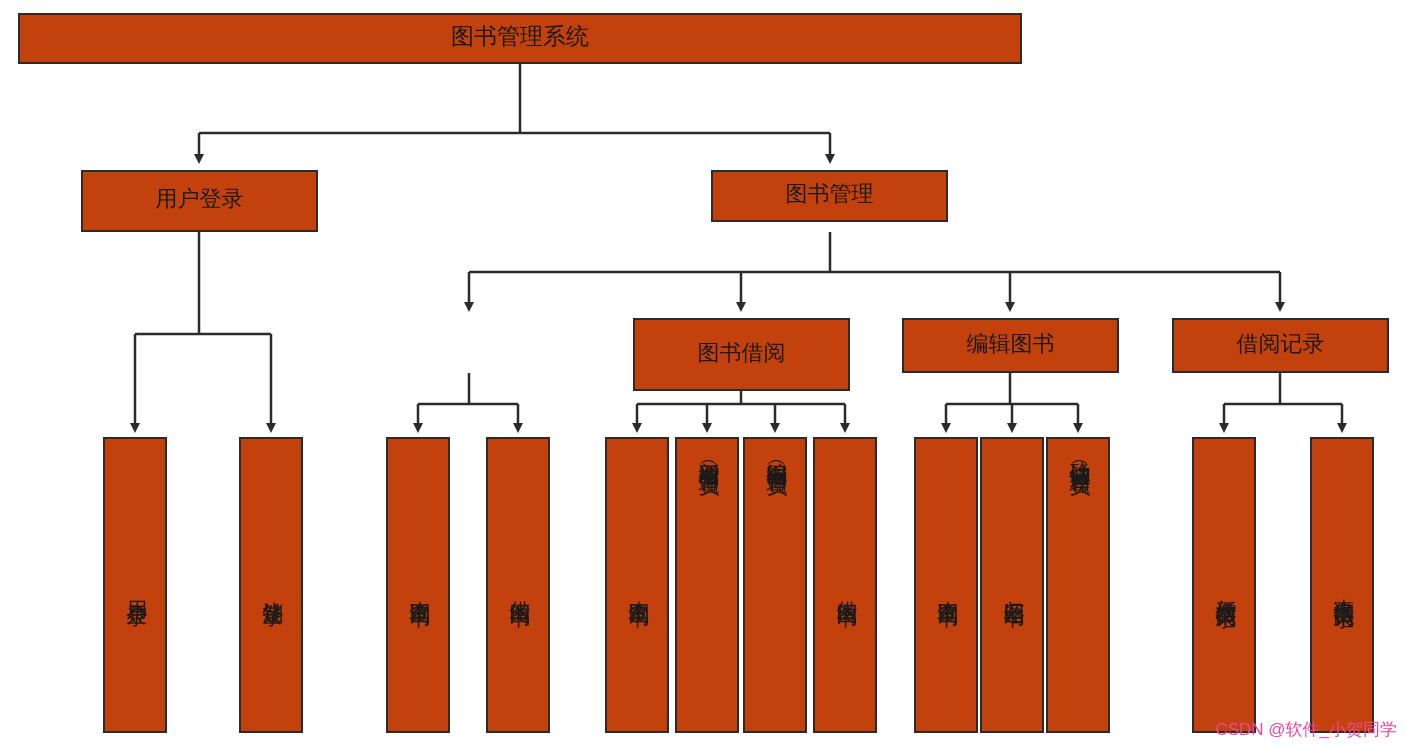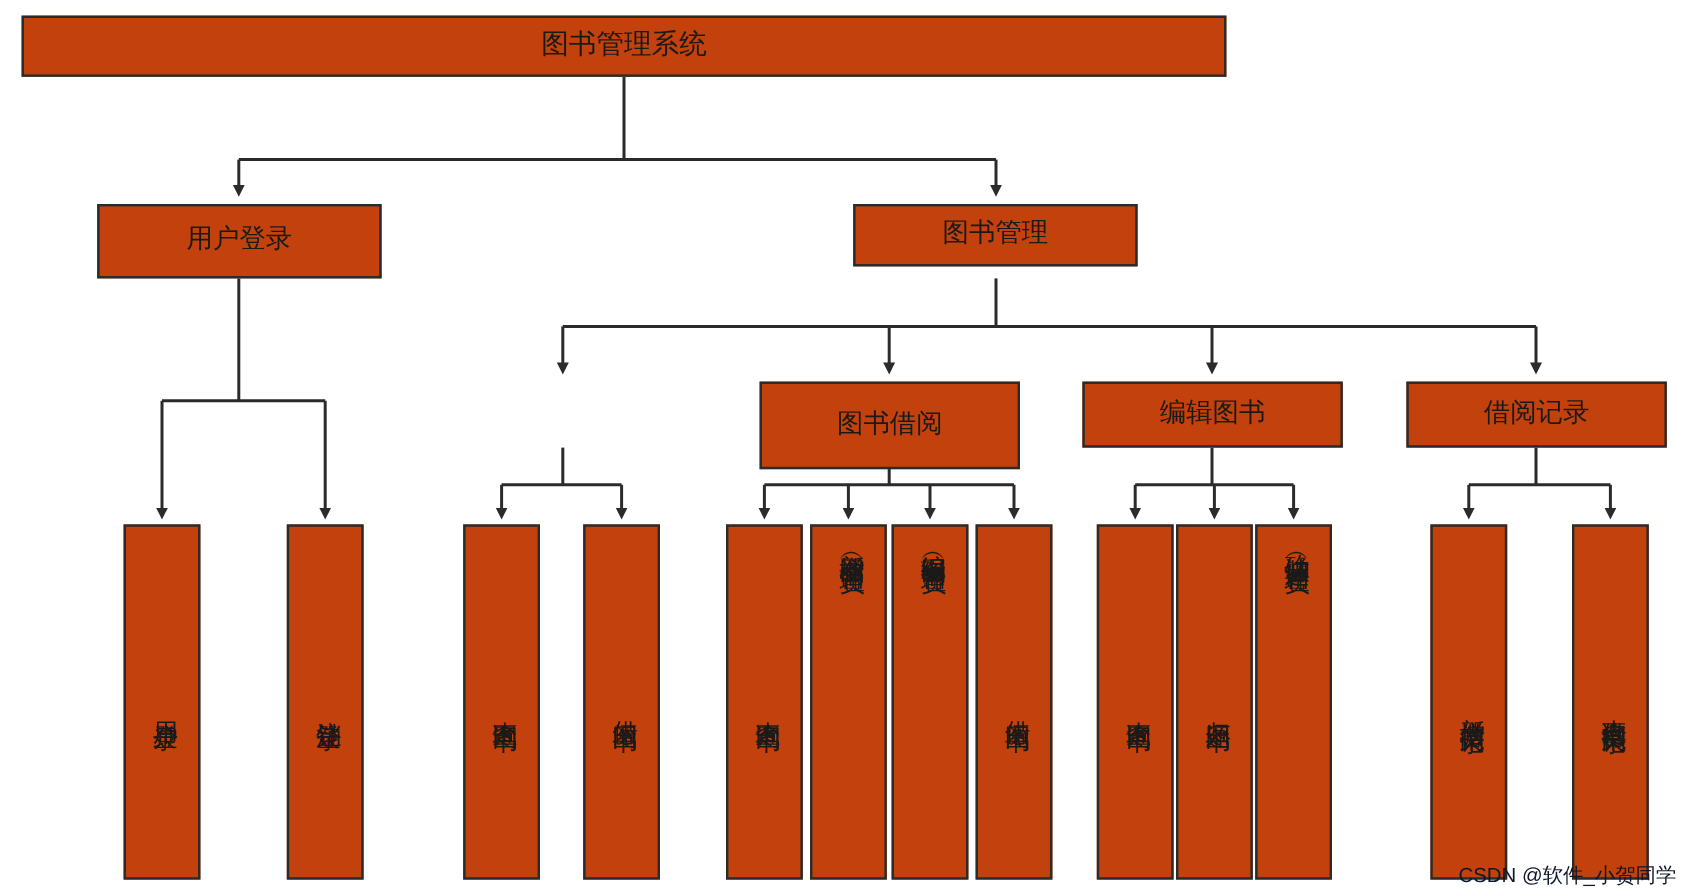--- a/index.html
+++ b/index.html
@@ -74,21 +74,21 @@
     fill: none;
   }
   .arrow-head {
     fill: #2b2b2b;
   }
   #watermark {
     position: absolute;
     right: 8px;
     bottom: 6px;
     font-size: 17px;
-    color: #0f172a;
+    color: #ec4899;
     white-space: nowrap;
     margin-top: 25px;
   }
 </style>
 </head>
 <body>
 
 <div id="canvas">
 
   <svg id="edges" viewBox="0 0 1405 747">

